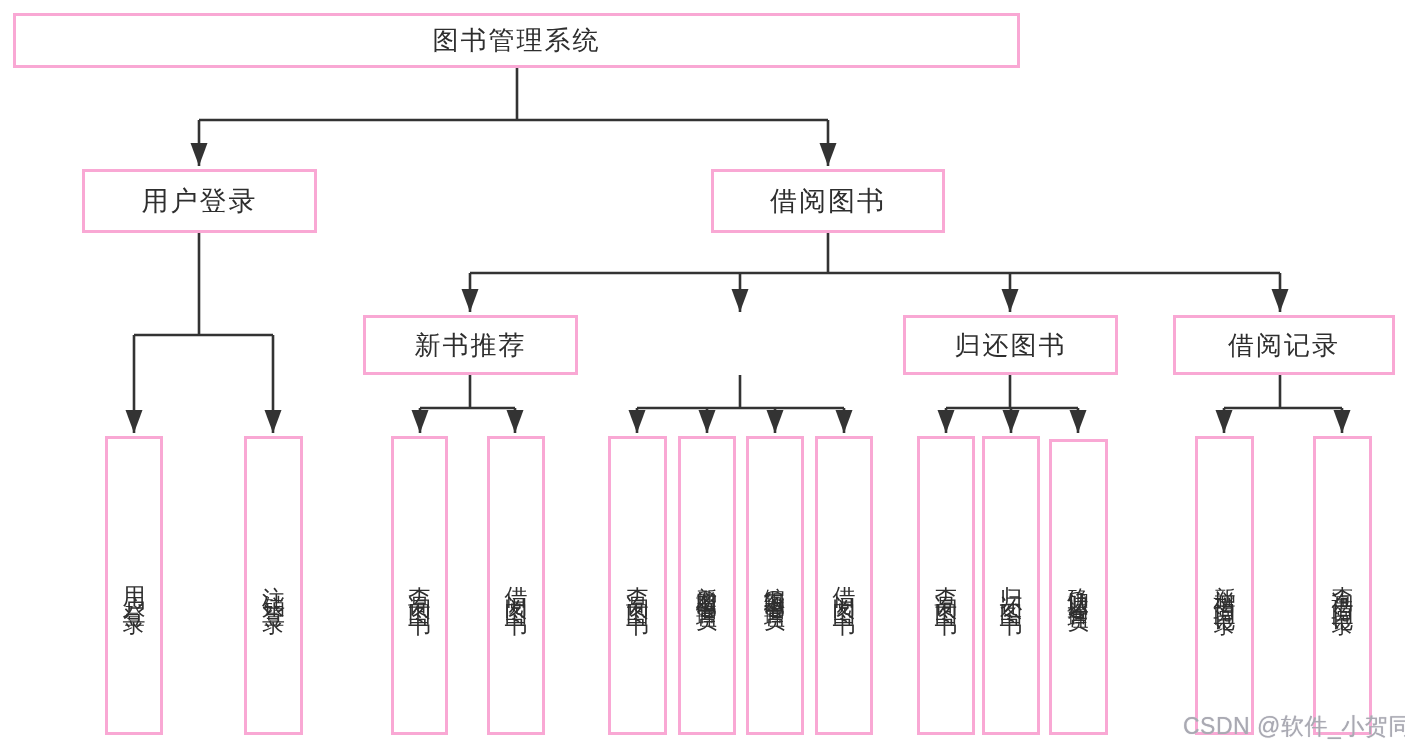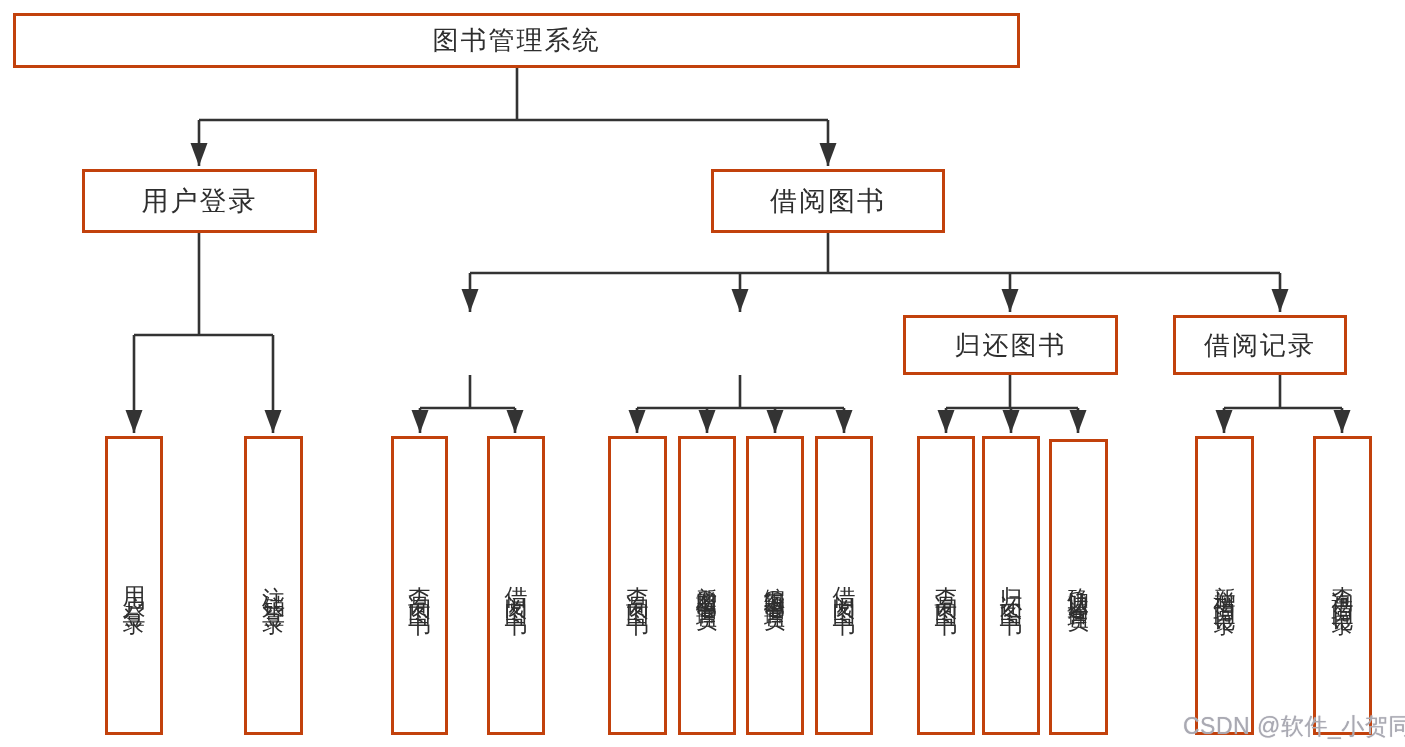--- a/index.html
+++ b/index.html
@@ -4,21 +4,21 @@
 <style>
   html,body{margin:0;padding:0;background:#ffffff;}
   #stage{
     position:relative;width:1405px;height:747px;background:#ffffff;overflow:hidden;
     font-family:"Liberation Sans","DejaVu Sans",sans-serif;color:#2e2e2e;
   }
   #wires{position:absolute;left:0;top:0;width:1405px;height:747px;}
   #wires path,#wires line{stroke:#333333;stroke-width:2.6;fill:none;}
   #wires polygon{fill:#333333;}
   .box{
-    position:absolute;box-sizing:border-box;border:3px solid #c2410c;background:#ffffff;
+    position:absolute;box-sizing:border-box;border:3px solid #f9a8d4;background:#ffffff;
     display:flex;align-items:center;justify-content:center;text-align:center;
   }
   .hlabel{font-size:26px;letter-spacing:2px;white-space:nowrap;}
   .root .hlabel{font-size:26px;}
   .lv2 .hlabel{font-size:27px;}
   .vlabel{
     writing-mode:vertical-rl;text-orientation:mixed;white-space:nowrap;
     font-size:23px;letter-spacing:9px;line-height:1;
   }
   .vlabel.six{font-size:22px;letter-spacing:6px;}
@@ -93,24 +93,27 @@
     <span class="hlabel">图书管理系统</span>
   </div>
 
   <div class="box lv2" style="left:82px;top:169px;width:235px;height:64px;">
     <span class="hlabel">用户登录</span>
   </div>
   <div class="box lv2" style="left:711px;top:169px;width:234px;height:64px;">
     <span class="hlabel">借阅图书</span>
   </div>
 
+  <div class="box lv3" style="left:363px;top:315px;width:215px;height:60px;">
+    <span class="hlabel">新书推荐</span>
+  </div>
   <div class="box lv3" style="left:903px;top:315px;width:215px;height:60px;">
     <span class="hlabel">归还图书</span>
   </div>
-  <div class="box lv3" style="left:1173px;top:315px;width:174px;height:60px;">
+  <div class="box lv3" style="left:1173px;top:315px;width:222px;height:60px;">
     <span class="hlabel">借阅记录</span>
   </div>
 
   <div class="box" style="left:105px;top:436px;width:58px;height:299px;">
     <span class="vlabel">用户登录</span>
   </div>
   <div class="box" style="left:244px;top:436px;width:59px;height:299px;">
     <span class="vlabel">注销登录</span>
   </div>
 

